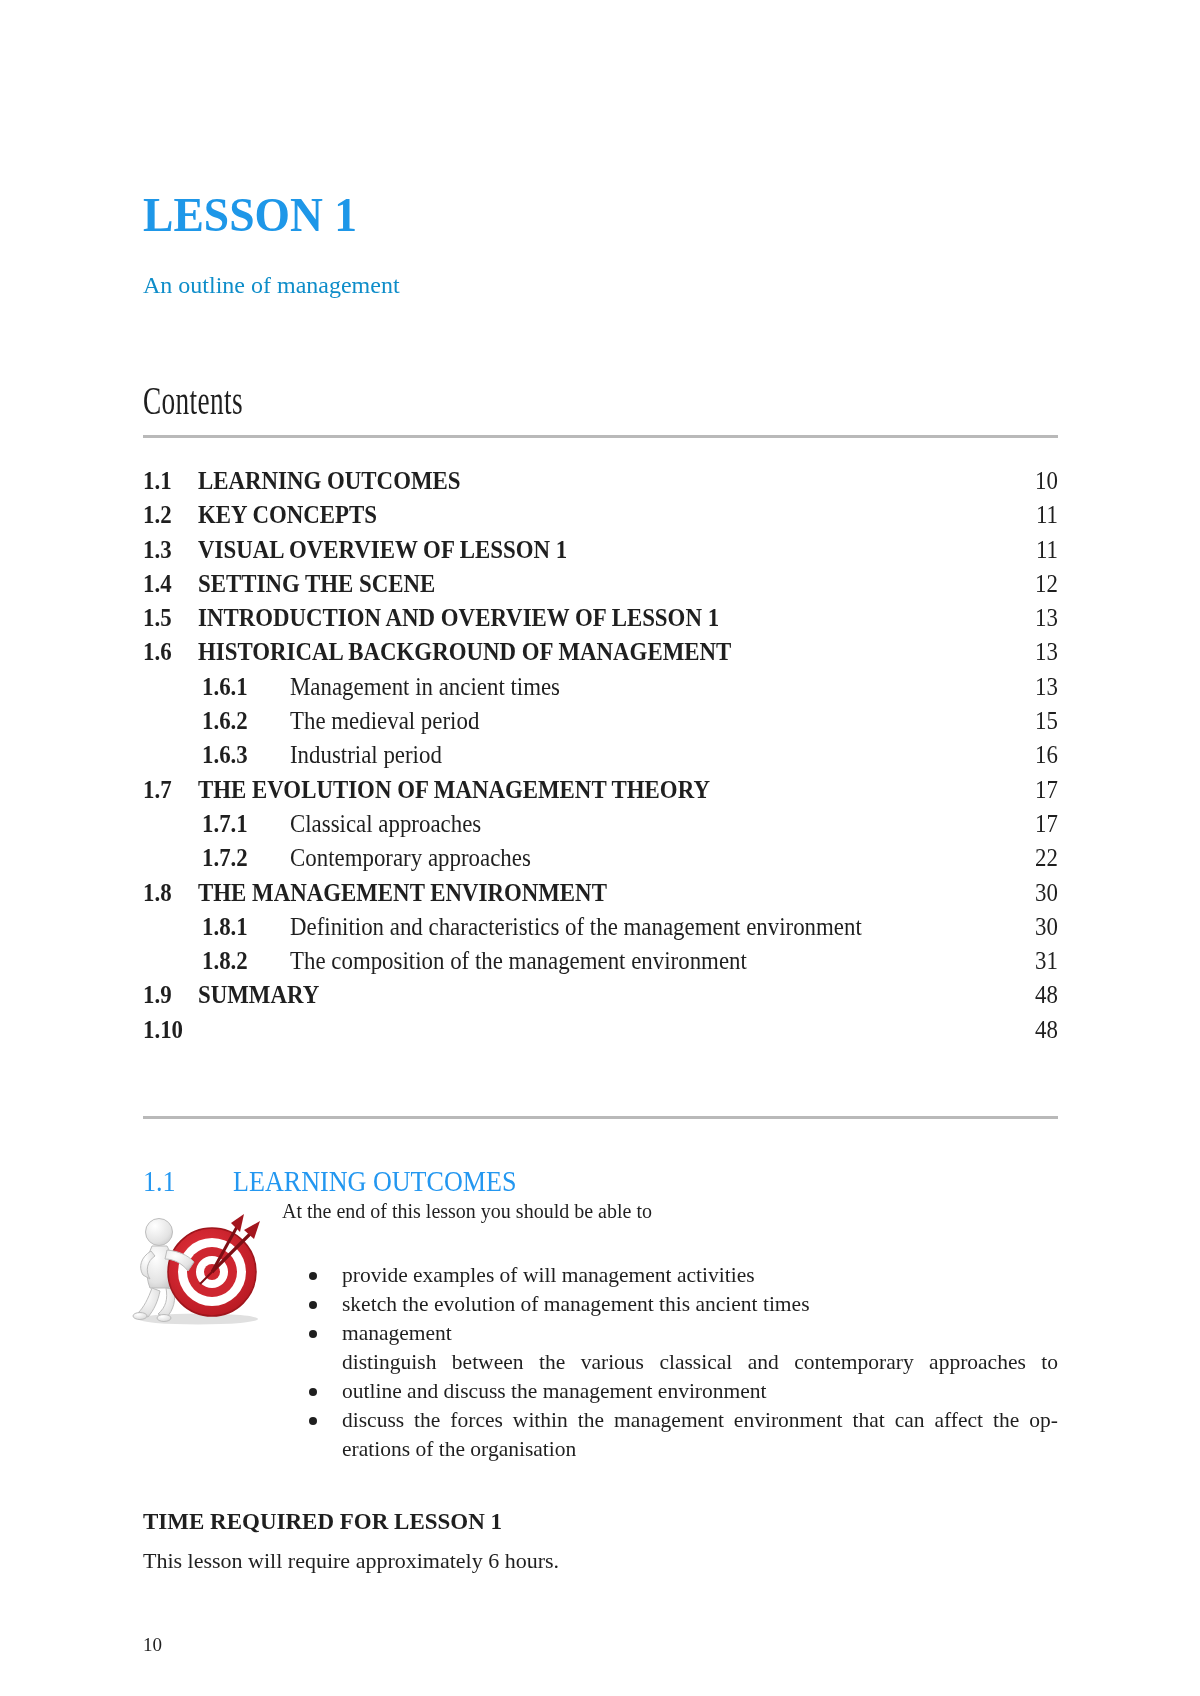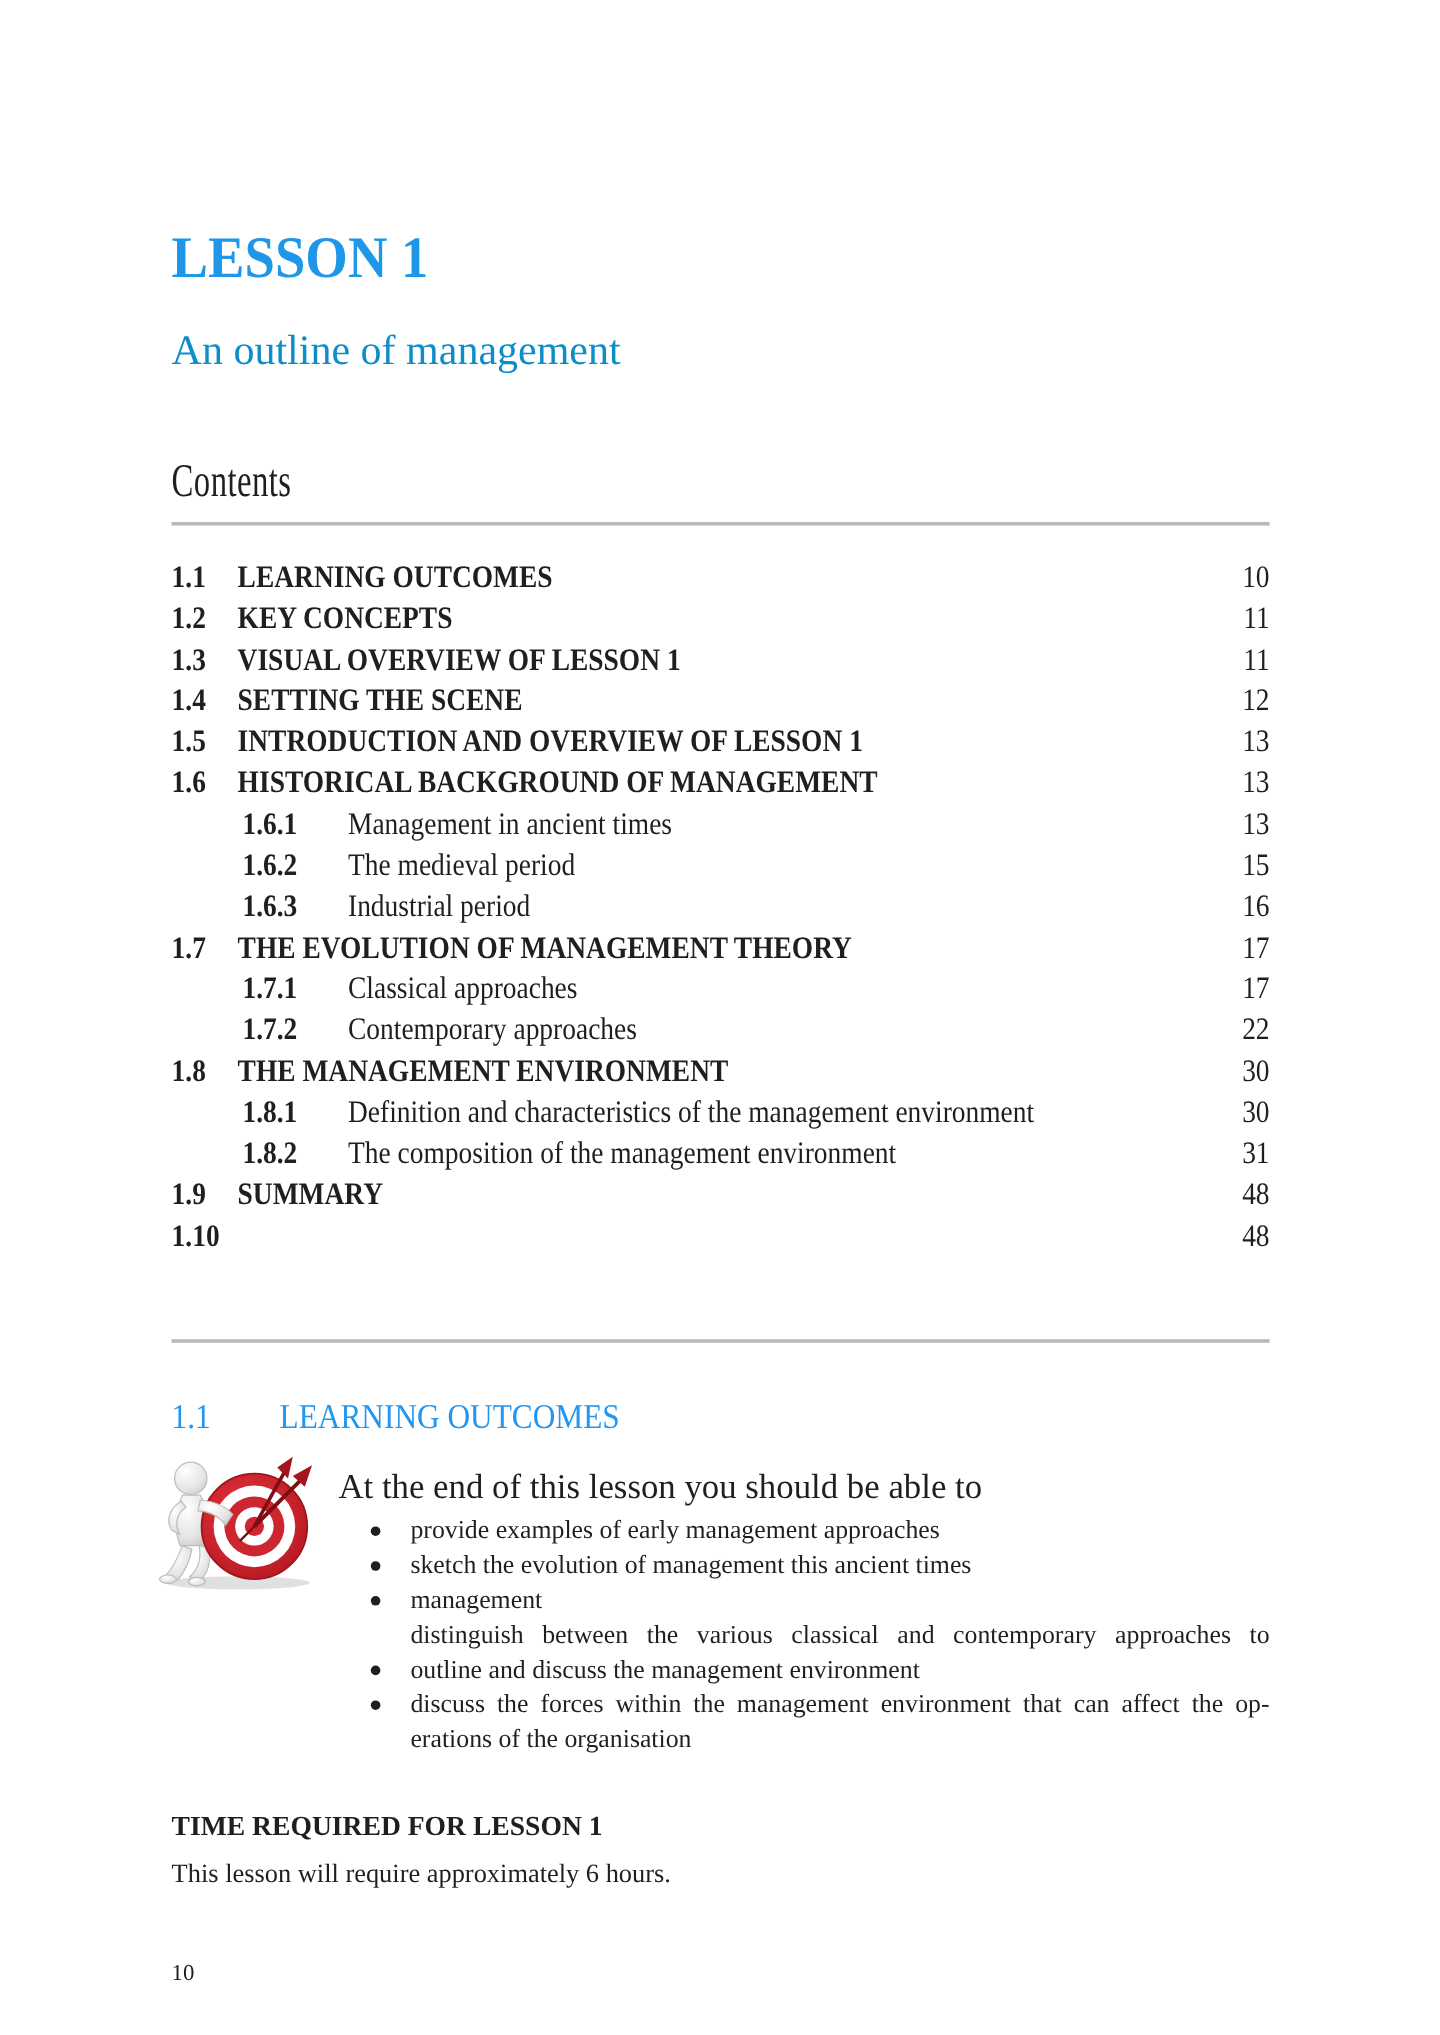--- a/index.html
+++ b/index.html
@@ -12,21 +12,21 @@
   .cond   {display:inline-block; transform:scaleX(0.88); transform-origin:0 50%; white-space:nowrap;}
   .cond-r {display:inline-block; transform:scaleX(0.88); transform-origin:100% 50%; white-space:nowrap;}
   .cond9  {display:inline-block; transform:scaleX(0.90); transform-origin:0 50%; white-space:nowrap;}
 
   .lesson-title{
     position:absolute; left:143px; top:172px; font-size:49px; font-weight:700;
     color:var(--lesson-title-blue,#1e97e8);
     transform:scaleX(0.93); transform-origin:0 0; white-space:nowrap;
   }
   .lesson-subtitle{
-    position:absolute; left:143px; top:258px; font-size:35px; font-weight:400;
+    position:absolute; left:143px; top:258px; font-size:24px; font-weight:400;
     color:var(--subtitle-blue,#0e8dc9); white-space:nowrap;
   }
   .contents-title{
     position:absolute; left:143px; top:364px; font-size:39px; font-weight:400;
     color:var(--text-black,#1f1f1f);
     transform:scaleX(0.70); transform-origin:0 0; white-space:nowrap; letter-spacing:.5px;
   }
   .rule{position:absolute; left:143px; width:915px; height:3px; background:var(--rule-gray,#b9b9b9);}
   .rule-top{top:421px;}
   .rule-bottom{top:1102px;}
@@ -40,21 +40,21 @@
   .toc-row.lvl2 .toc-num{left:59px; font-weight:700;}
   .toc-row.lvl2 .toc-title{left:147px; font-weight:400;}
 
   .sec-head{position:absolute; left:143px; top:1151px; height:36px; font-size:29px;
     color:var(--section-heading-blue,#2397f0); white-space:nowrap;}
   .sh-num{position:absolute; left:0;}
   .sh-title{position:absolute; left:90px;}
 
   .lo-icon{position:absolute; left:126px; top:1200px;}
 
-  .lo-intro{position:absolute; left:282px; top:1211px; font-size:29px; line-height:28px; width:780px;}
+  .lo-intro{position:absolute; left:282px; top:1183px; font-size:20px; line-height:28px; width:780px;}
   .lo-bullets{position:absolute; left:282px; top:1247px; width:776px; margin:0; padding:0; list-style:none;}
   .lo-bullets li{position:relative; padding-left:60px; font-size:21.5px; line-height:29px;}
   .lo-bullets .dot{position:absolute; left:27px; top:11px; width:8px; height:8px;
     border-radius:50%; background:var(--text-black,#1f1f1f);}
   .bl{min-height:29px;}
   .bl.just{text-align:justify; text-align-last:justify;}
 
   .time-head{position:absolute; left:143px; top:1495px; font-size:23px; font-weight:700; white-space:nowrap;}
   .time-body{position:absolute; left:143px; top:1534px; font-size:22px; white-space:nowrap;}
   .folio{position:absolute; left:143px; top:1620px; font-size:19px;}
@@ -222,21 +222,21 @@
       <polygon points="105,9 118,0 114,18" fill="#a3161e"></polygon>
       <line x1="86" y1="58" x2="74" y2="70" stroke="var(--dart-dark-red,#7C0E14)" stroke-width="2"></line>
     </g>
   </svg>
 
   <div class="lo-intro">At the end of this lesson you should be able to</div>
   <ul class="lo-bullets" id="bullets">
   <li>
     <span class="dot"></span>
     <div class="blines">
-          <div class="bl">provide examples of early management approaches</div>
+          <div class="bl">provide examples of will management activities</div>
         </div>
   </li>
 
   <li>
     <span class="dot"></span>
     <div class="blines">
           <div class="bl">sketch the evolution of management this ancient times</div>
         </div>
   </li>
 

